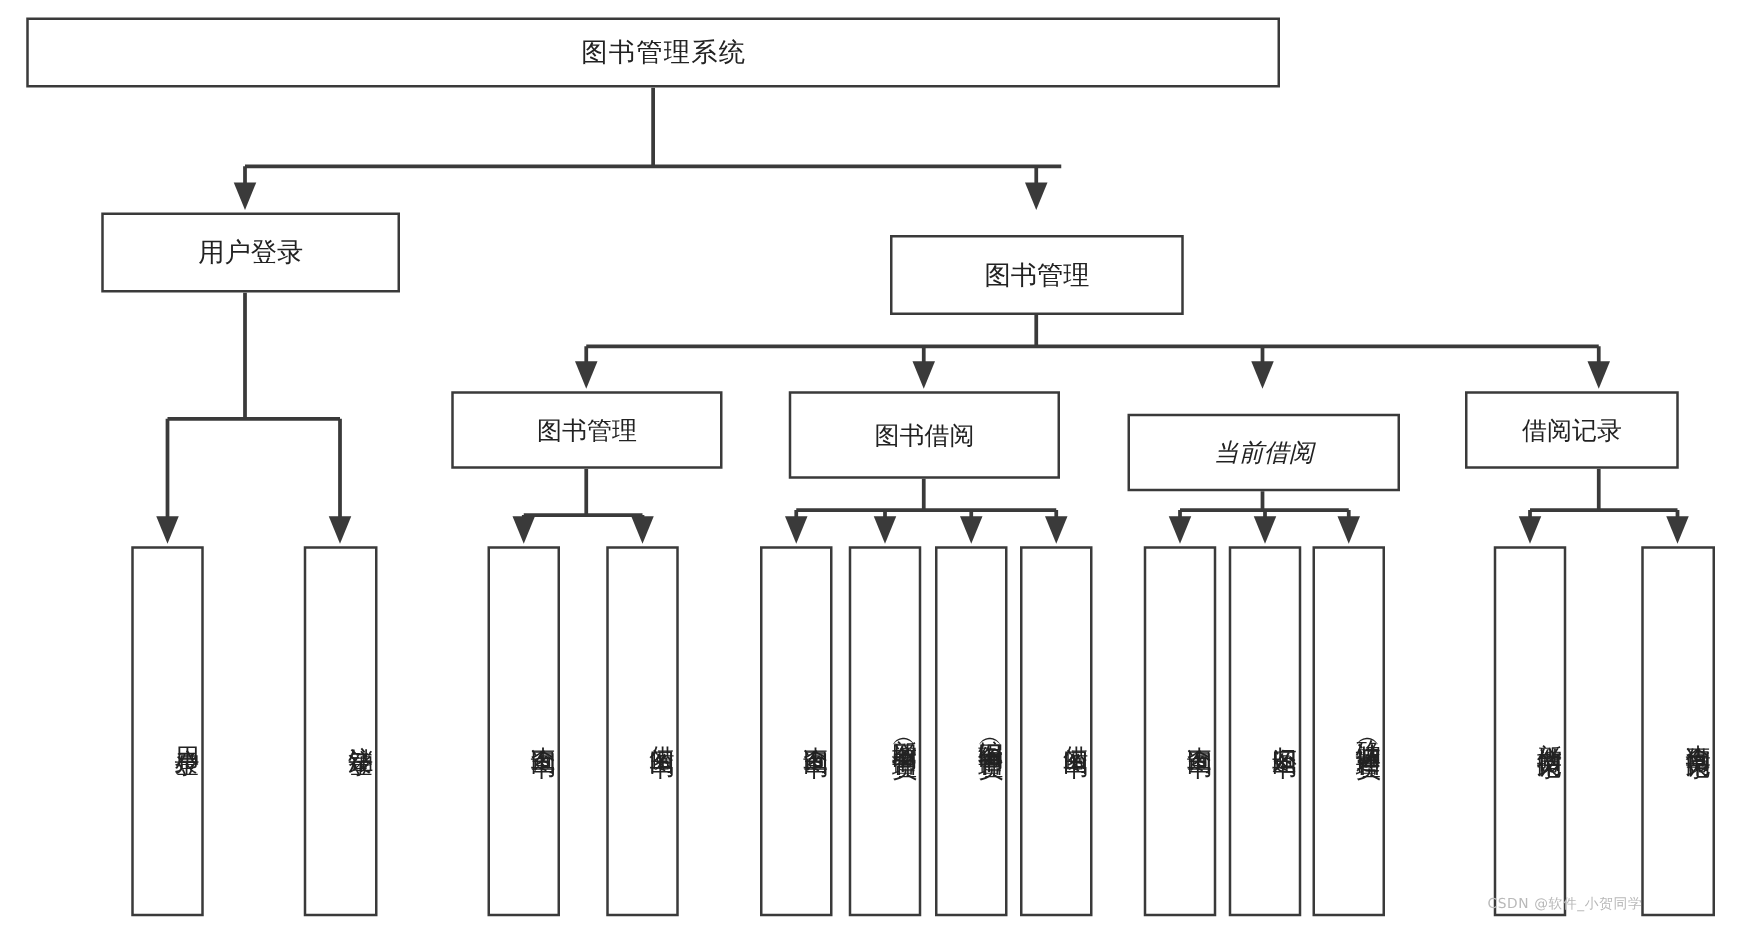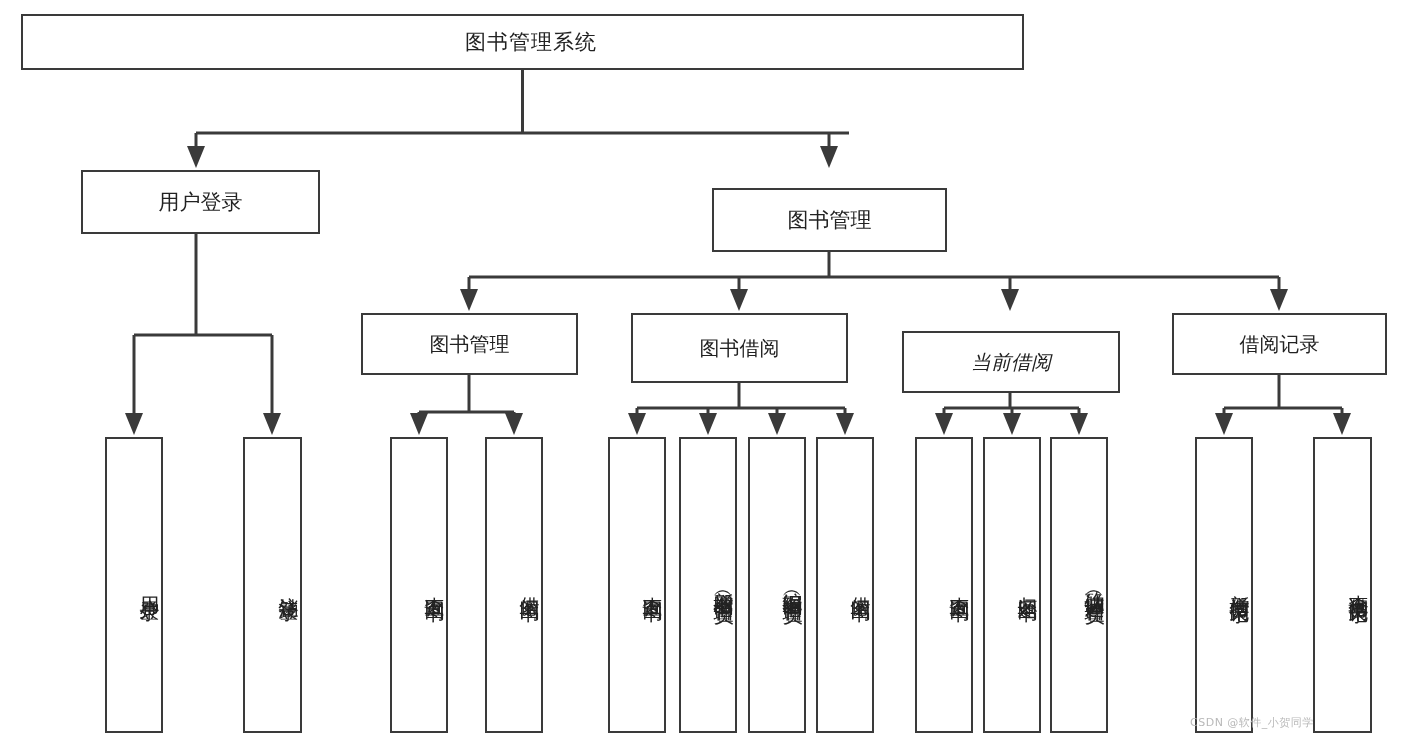--- a/index.html
+++ b/index.html
@@ -144,21 +144,21 @@
       </div>
       <div class="node lvl3" style="left: 361px; top: 313px; width: 217px; height: 62px;">
         <span>图书管理</span>
       </div>
       <div class="node lvl3" style="left: 631px; top: 313px; width: 217px; height: 70px;">
         <span>图书借阅</span>
       </div>
       <div class="node lvl3" style="left: 902px; top: 331px; width: 218px; height: 62px; font-style: italic;">
         <span>当前借阅</span>
       </div>
-      <div class="node lvl3" style="left: 1172px; top: 313px; width: 215px; height: 62px;">
+      <div class="node lvl3" style="left: 1172px; top: 313px; width: 171px; height: 62px;">
         <span>借阅记录</span>
       </div>
       <div class="node leaf" style="left: 105px; top: 437px; width: 58px; height: 296px;">
         <span>用户登录</span>
       </div>
       <div class="node leaf" style="left: 243px; top: 437px; width: 59px; height: 296px;">
         <span>注销登录</span>
       </div>
       <div class="node leaf" style="left: 390px; top: 437px; width: 58px; height: 296px;">
         <span>查询图书</span>

